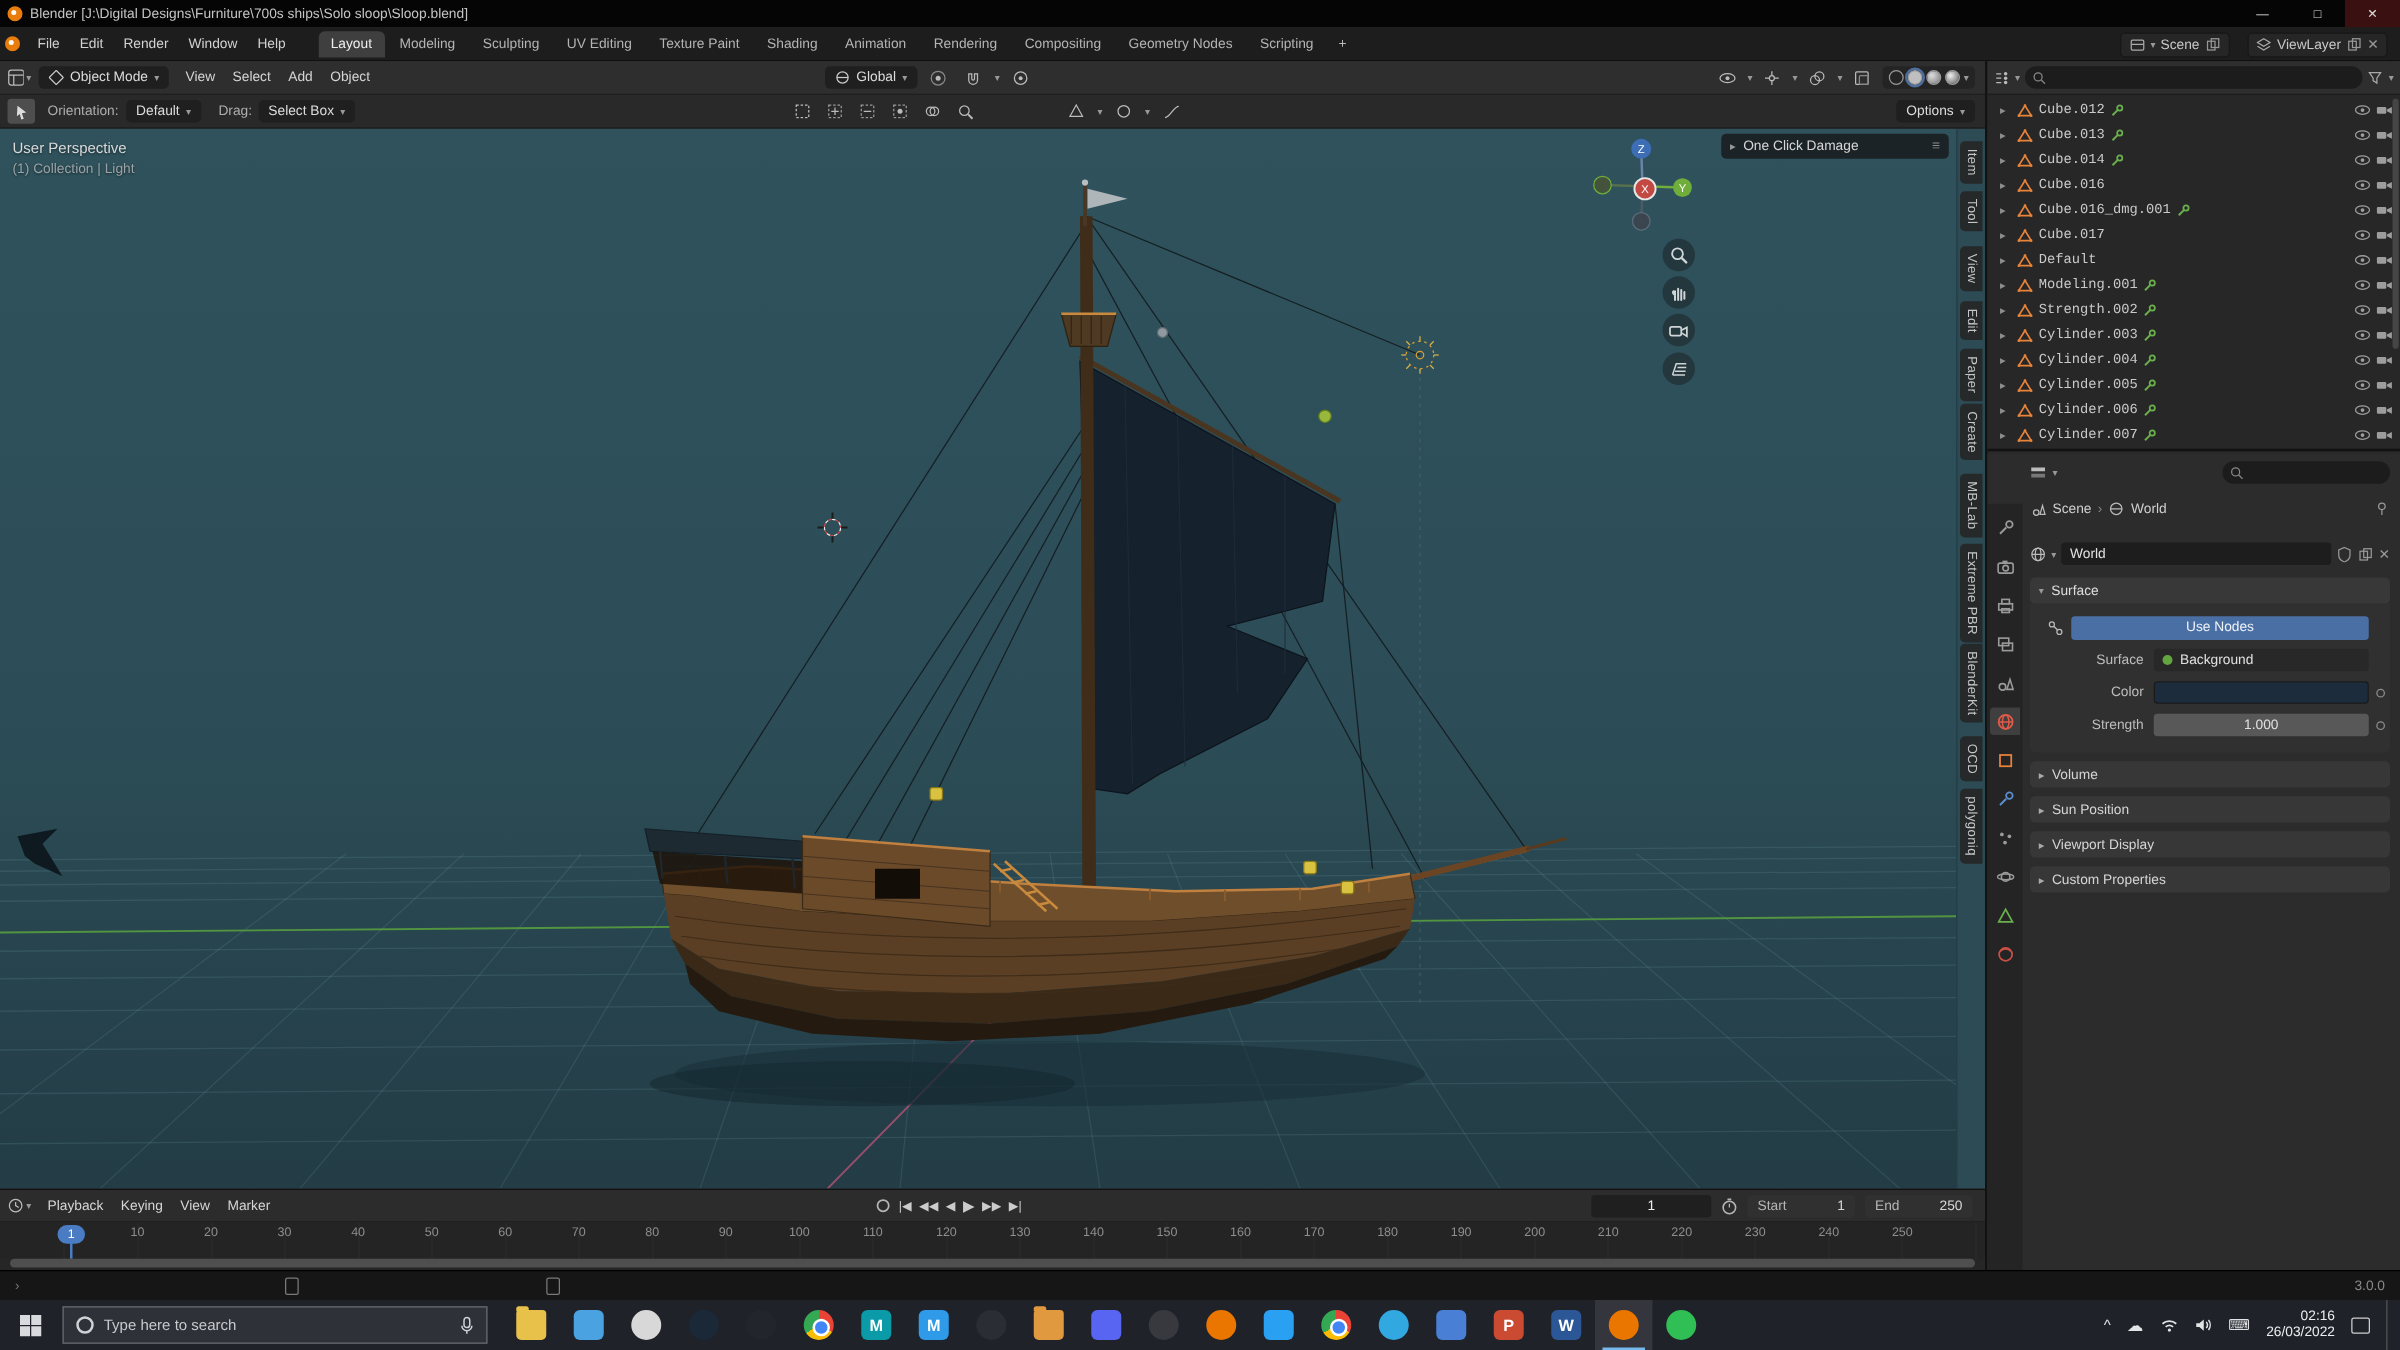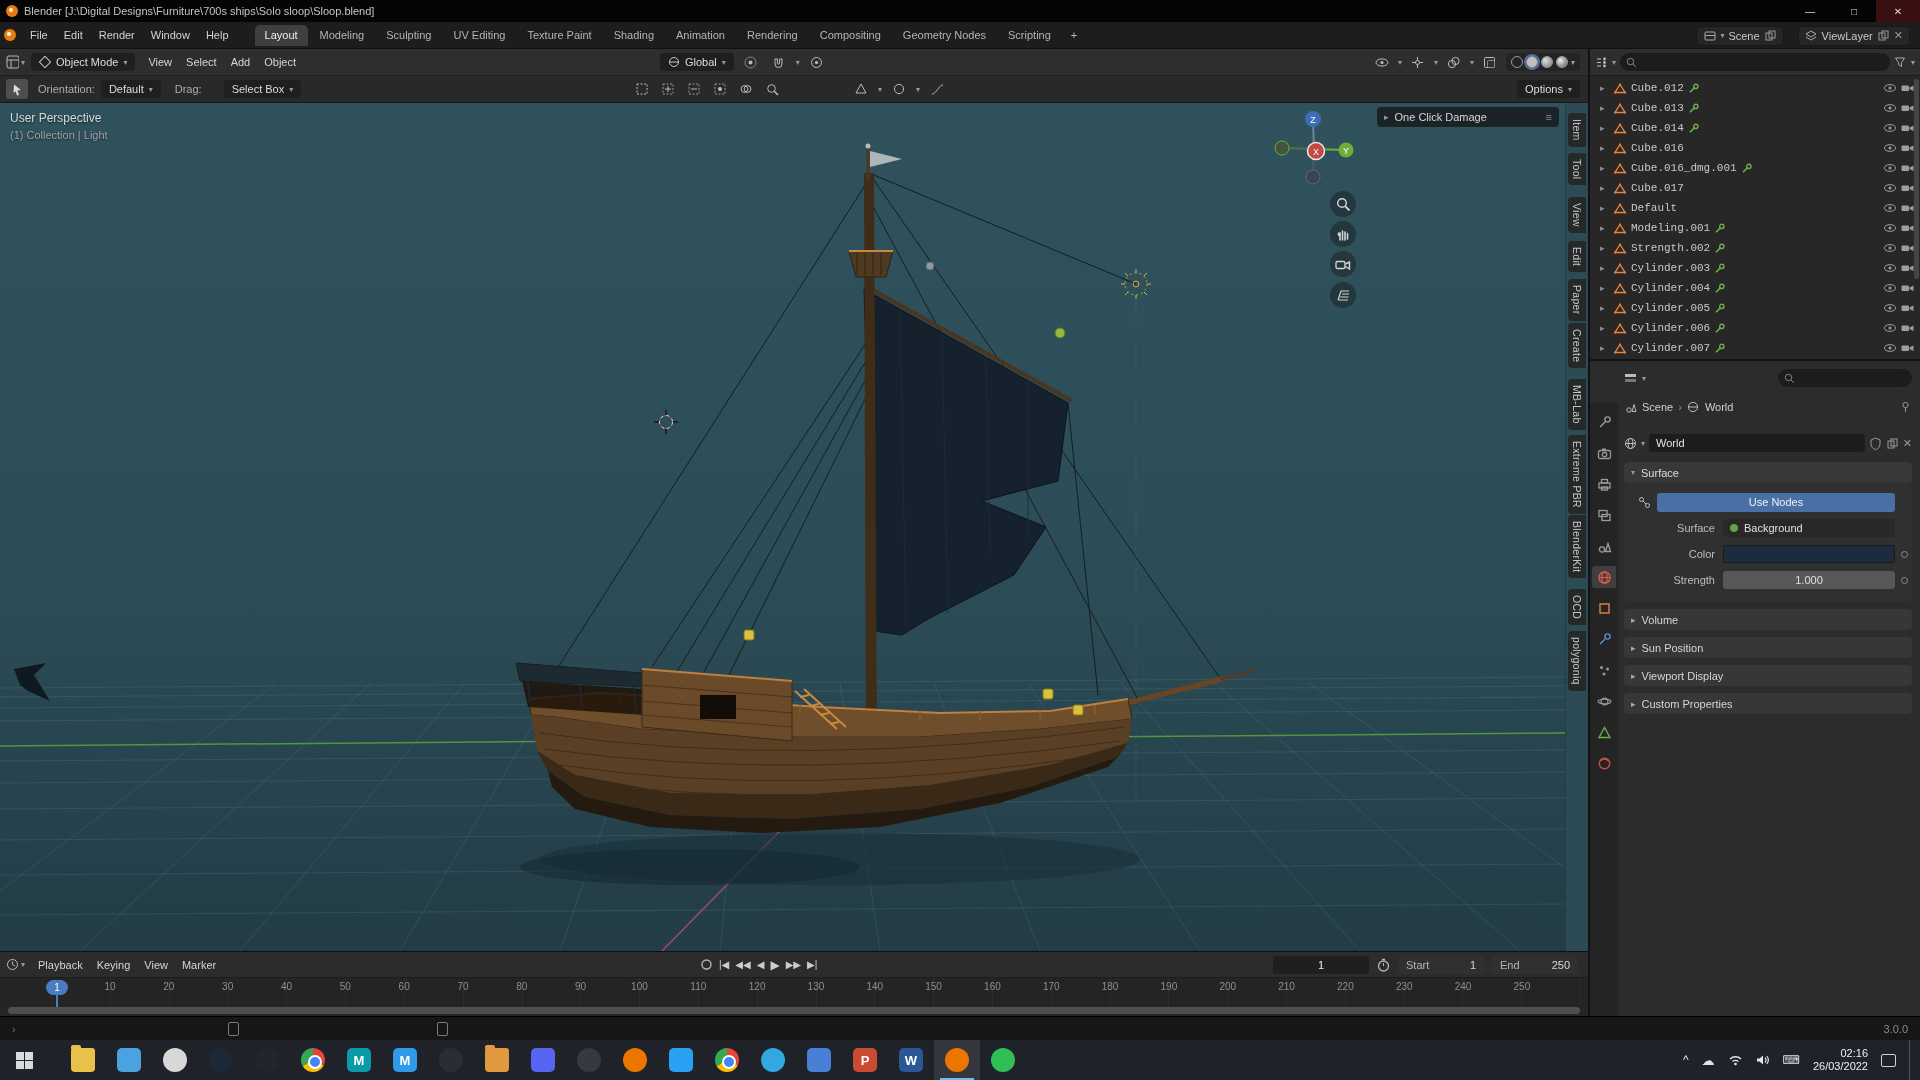--- a/index.html
+++ b/index.html
@@ -296,21 +296,21 @@
       <svg width="13" height="13">
           <path d="M3,1.5 L10,7 L6.5,7.5 L8,12 L6,12.5 L4.8,8.2 L2.5,10 Z" fill="#ddd"></path>
         </svg>
     </span>
     <span class="lbl" style="margin-left:10px">Orientation:</span>
     <div class="pill" style="margin-left:6px">
       <span>Default</span>
         <span class="caret">▾</span>
     </div>
     <span class="lbl" style="margin-left:14px">Drag:</span>
-    <div class="pill" style="margin-left:22px">
+    <div class="pill" style="margin-left:5px">
       <span>Select Box</span>
         <span class="caret">▾</span>
     </div>
     <div class="r" style="position:absolute;left:631px;gap:4px">
       <span class="icon-btn">
           <svg width="12" height="12">
             <rect x="1" y="1" width="10" height="10" fill="none" stroke="#bbb" stroke-dasharray="2 1.5"></rect>
           </svg>
         </span>
       <span class="icon-btn">
@@ -1260,20 +1260,28 @@
 
   <div class="taskbar">
     <div class="start-btn">
       <span class="win-logo">
           <i></i>
           <i></i>
           <i></i>
           <i></i>
         </span>
     </div>
+    <div class="tb-search">
+      <span class="cortana-ring"></span>
+      <span class="grow">Type here to search</span>
+      <svg width="11" height="15">
+          <rect x="3.2" y="1" width="4.6" height="8" rx="2.3" fill="none" stroke="#cfd3d6" stroke-width="1.2"></rect>
+          <path d="M1.5,7.5 a4,4 0 0 0 8,0 M5.5,11.5 V14" fill="none" stroke="#cfd3d6" stroke-width="1.2"></path>
+        </svg>
+    </div>
     <div class="tb-icons">
 
         <div class="tb-icon">
           <span class="app app-folder" style="background: rgb(232, 193, 75);">
             <span></span>
           </span>
         </div>
 
         <div class="tb-icon">
           <span class="app app-square" style="background: rgb(74, 163, 224);">

